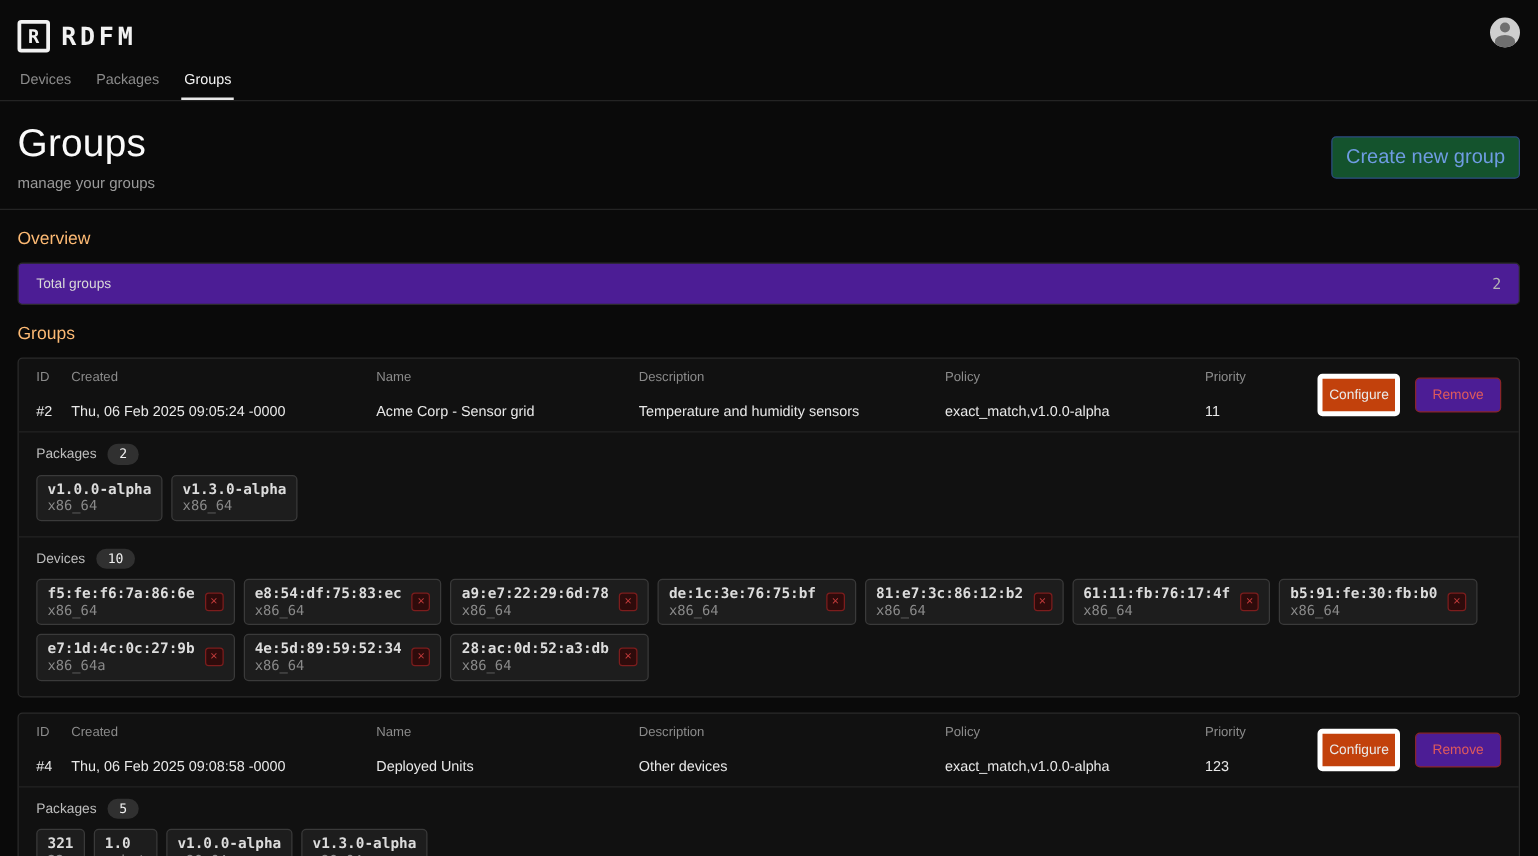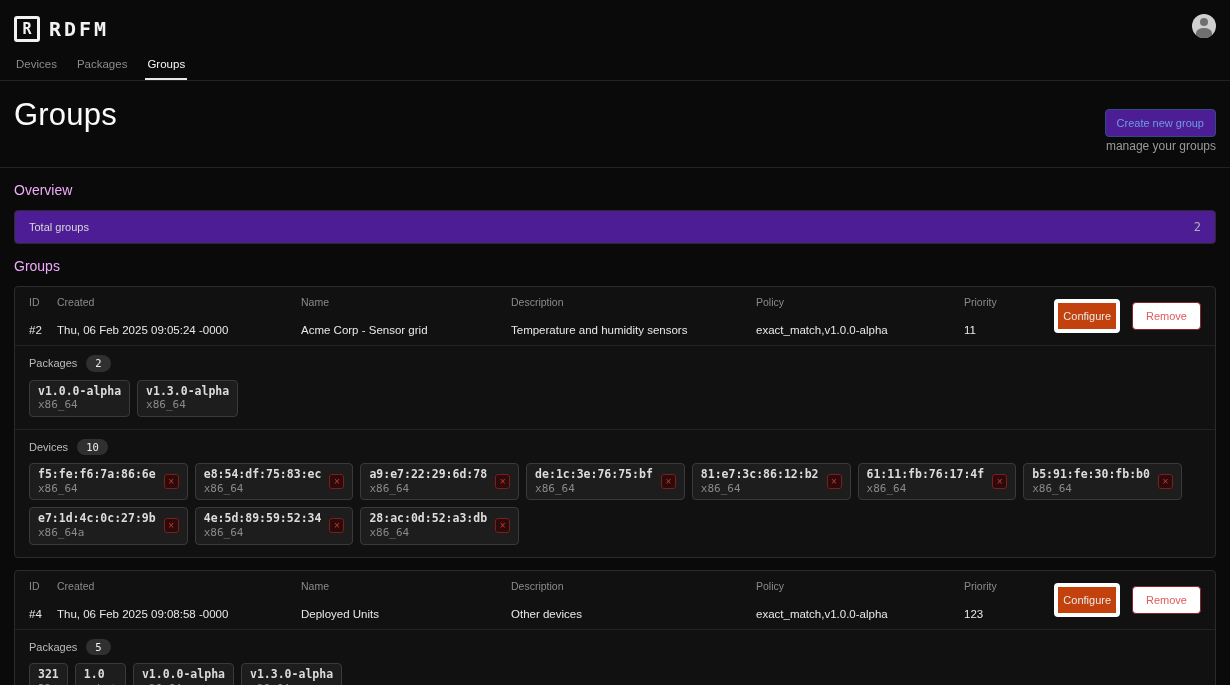--- a/index.html
+++ b/index.html
@@ -34,30 +34,30 @@
   .avatar {
     position:absolute; top:14px; right:14px; width:24px; height:24px;
     background:#cfcfcf; border-radius:50%; overflow:hidden; cursor:pointer;
   }
   .avatar .head { position:absolute; top:4px; left:8px; width:8px; height:8px; background:#6f6f6f; border-radius:50%; }
   .avatar .body { position:absolute; top:14px; left:4px; width:16px; height:10px; background:#6f6f6f; border-radius:50% 50% 0 0; }
 
   
   .page-header { padding:16px 14px 14px 14px; border-bottom:1px solid #242424; position:relative; }
   .page-title { font-size:31px; color:#fafafa; font-weight:400; letter-spacing:0.2px; }
-  .page-subtitle { font-size:12px; color:#9a9a9a; margin-top:6px;text-align:right; }
+  .page-subtitle { font-size:12px; color:#9a9a9a; margin-top:6px; }
   .create-btn {
     position:absolute; right:14px; top:28px;
-    background:#4c1d95; border:1px solid #2d4d82; border-radius:4px;
-    color:#6f9ce2; font-size:11px; padding:7px 11px; cursor:pointer;
+    background:#14532d; border:1px solid #2d4d82; border-radius:4px;
+    color:#6f9ce2; font-size:16px; padding:7px 11px; cursor:pointer;
     font-family:"Liberation Sans", sans-serif;
   }
 
   
-  .section-heading { font-size:14px; color:#f0abfc; font-weight:400; padding:14px 14px 12px 14px; }
+  .section-heading { font-size:14px; color:#fdba74; font-weight:400; padding:14px 14px 12px 14px; }
   .panel {
     margin:0 14px; background:#4c1d95; border:1px solid #2b2b2b; border-radius:4px;
   }
   .overview-row {
     display:flex; align-items:center; justify-content:space-between;
     padding:9px 14px; min-height:31px;
   }
   .overview-label { font-size:11px; color:#d8d8d8; }
   .overview-value { font-size:12px; color:#b3b3b3; }
 
@@ -76,21 +76,21 @@
   .f-desc { width:245px; }
   .f-policy { width:208px; }
   .f-priority { flex:1; }
   .head-actions { display:flex; gap:12px; align-items:center; }
   .btn-configure {
     background:#c2410c; border:4px solid #ffffff; border-radius:4px;
     color:#eaeaea; font-size:11px; padding:7px 5px; cursor:pointer;
     font-family:"Liberation Sans", sans-serif;
   }
   .btn-remove {
-    background:#ffffff; border:1px solid #89252a; border-radius:4px;
+    background:#4c1d95; border:1px solid #89252a; border-radius:4px;
     color:#df5a5c; font-size:11px; padding:7px 13px; cursor:pointer;
     font-family:"Liberation Sans", sans-serif;
   }
 
   .sub-section { padding:9px 14px 12px 14px; }
   .sub-section + .sub-section { border-top:1px solid #232323; }
   .sub-head { display:flex; align-items:center; gap:9px; margin-bottom:8px; }
   .sub-label { font-size:11px; color:#bdbdbd; }
   .count-badge {
     background:#303030; color:#f0f0f0; font-size:10.5px;

